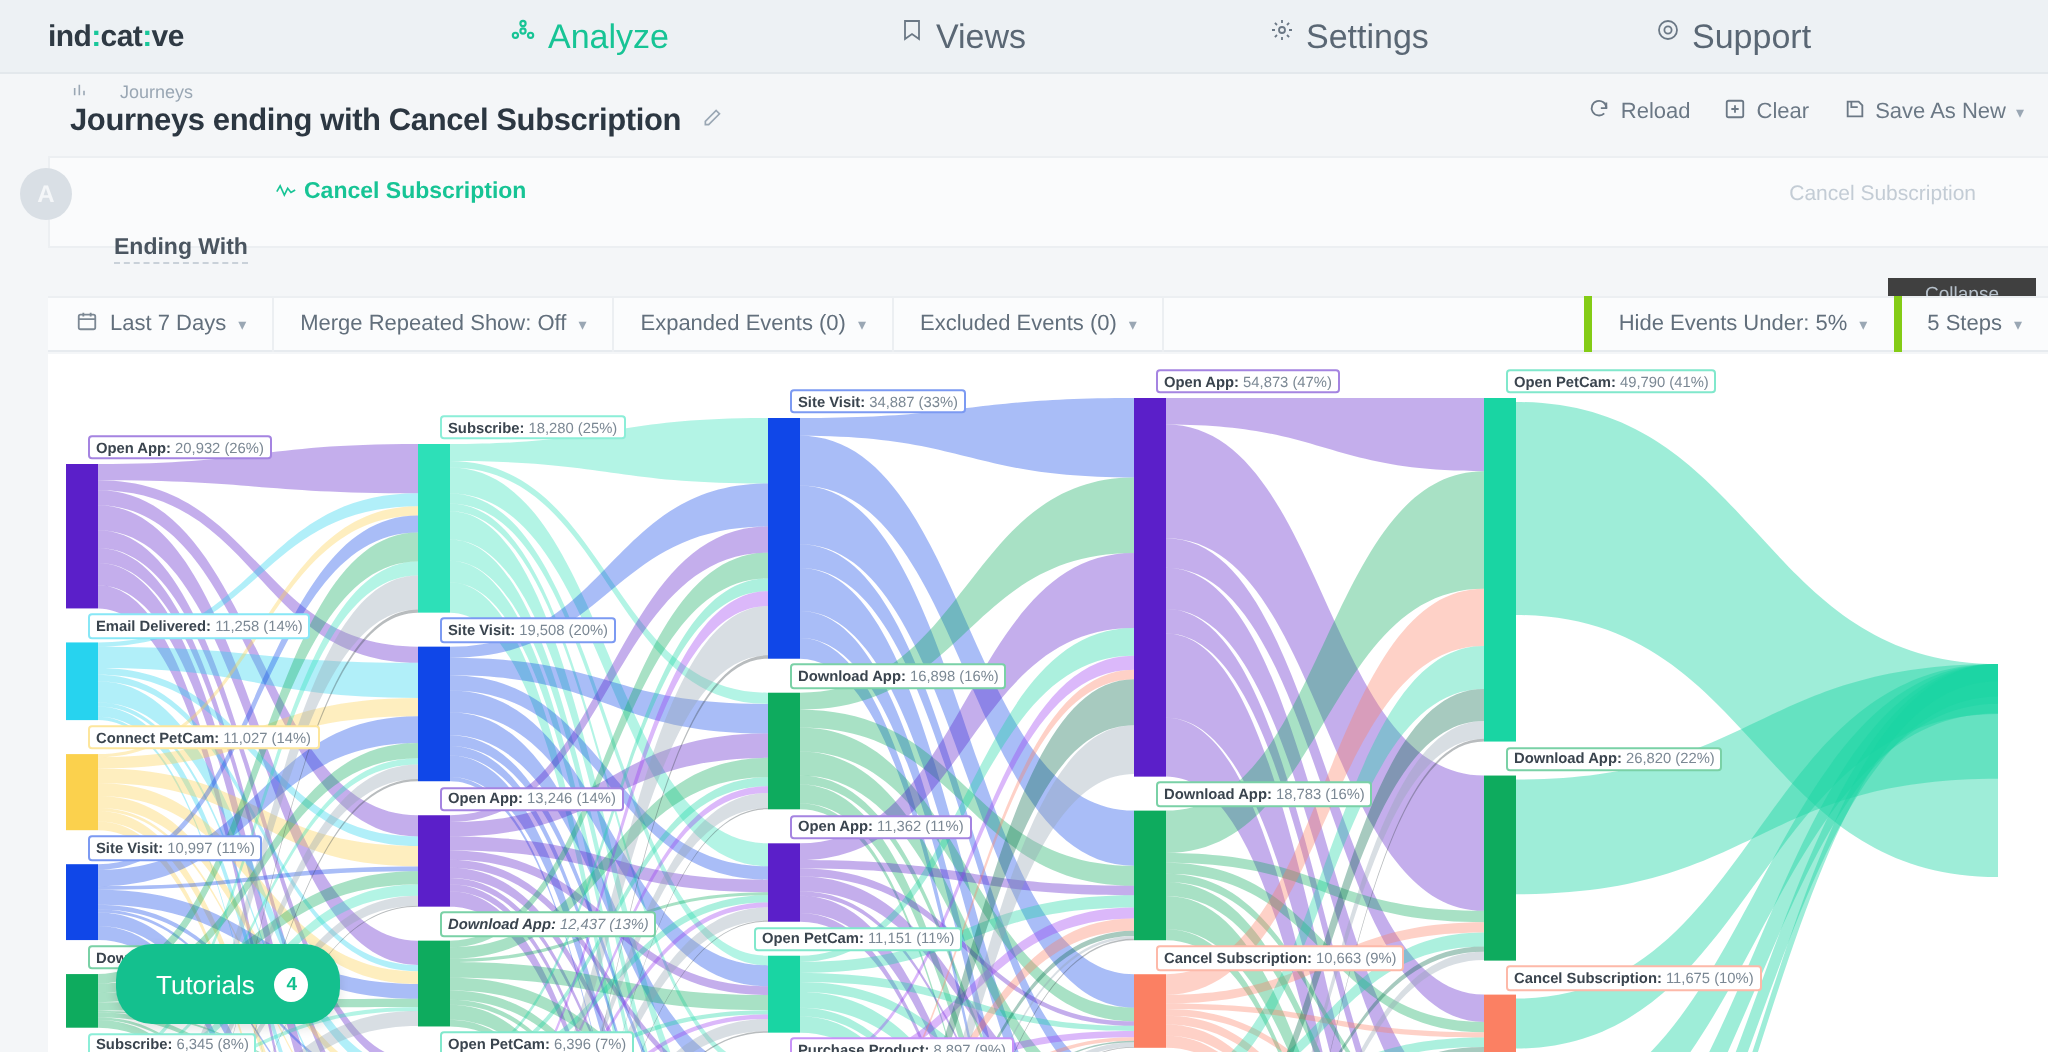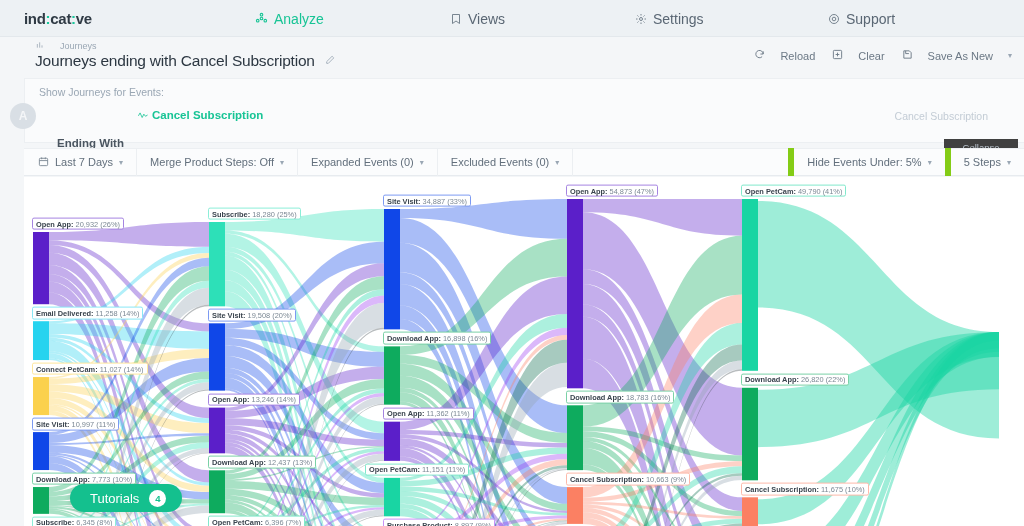--- a/index.html
+++ b/index.html
@@ -14,35 +14,35 @@
   .app { position:relative; width:1024px; height:526px; background:#f4f6f8; }
 
   
   .topnav {
     height:37px; background:#edf1f4; display:flex; align-items:center;
     border-bottom:1px solid #e3e8ec; position:relative;
   }
   .logo { margin-left:24px; font-size:15px; font-weight:bold; letter-spacing:-0.3px; color:#2f3a44; }
   .logo .c { color:#19c79a; }
   .navitems { position:absolute; left:250px; right:0; top:0; height:37px; display:flex; align-items:center; }
-  .navitem { display:flex; align-items:center; gap:6px; font-size:14px; color:#5a6774; }
+  .navitem { display:flex; align-items:flex-start; gap:6px; font-size:17px; color:#5a6774; }
   .navitem.active { color:#17c495; }
   .navitem svg { display:block; }
   #nav-analyze { position:absolute; left:5px; }
   #nav-views   { position:absolute; left:200px; }
   #nav-settings{ position:absolute; left:385px; }
   #nav-support { position:absolute; left:578px; }
 
   
   .titlebar { height:41px; position:relative; background:#f4f6f8; }
   .crumb { position:absolute; left:36px; top:4px; font-size:9px; color:#9aa7b4; display:flex; align-items:center; gap:16px; }
-  .pagetitle { position:absolute; left:35px; top:14px; font-size:15.5px; font-weight:normal; color:#2c3742; letter-spacing:-0.2px; }
+  .pagetitle { position:absolute; left:35px; top:14px; font-size:15.5px; font-weight:bold; color:#2c3742; letter-spacing:-0.2px; }
   .pencil { display:inline-block; margin-left:6px; color:#9aa7b4; vertical-align:1px; }
   .tbactions { position:absolute; right:12px; top:12px; display:flex; align-items:center; gap:17px; font-size:11px; color:#6b7885; }
-  .tbactions .act { display:flex; align-items:center; gap:15px; }
+  .tbactions .act { display:flex; align-items:center; gap:5px; }
   .caret { font-size:8px; color:#9aa7b4; }
 
   
   .panel { position:absolute; left:24px; right:0px; top:78px; background:#fafbfc; border:1px solid #eceff2; border-right:none; }
   .panel-label { font-size:10.5px; color:#9aa7b4; padding:7px 0 0 14px; }
   .eventrow { position:relative; height:44px; }
   .avatar {
     position:absolute; left:-15px; top:5px; width:26px; height:26px; border-radius:50%;
     background:#d9dfe5; color:#f4f6f8; font-size:12px; font-weight:bold;
     display:flex; align-items:center; justify-content:center;
@@ -56,35 +56,35 @@
   }
 
   
   .filterbar {
     position:absolute; left:24px; right:0; top:148px; height:28px; background:#fbfcfd;
     border-top:1px solid #eceff2; border-bottom:1px solid #e7ebef; display:flex; align-items:center;
   }
   .fchip { display:flex; align-items:center; gap:6px; font-size:11px; color:#626f7c; padding:0 13px; height:28px; border-right:1px solid #eceff2; }
   .fchip:first-child { padding-left:14px; }
   .fspacer { flex:1 1 auto; }
-  .fchip.right { border-right:none; border-left:6px solid #84cc16; }
+  .fchip.right { border-right:none; border-left:4px solid #84cc16; }
 
   
   .canvas { position:absolute; left:24px; right:0; top:177px; bottom:0; background:#fff; overflow:hidden; }
   svg.sankey { position:absolute; left:0; top:0; }
   .nodelabel {
     position:absolute; white-space:nowrap; font-size:7.4px; background:#fff;
     border:1px solid #cfd6dd; border-radius:2px; padding:1.5px 3px; color:#7b8894;
-    line-height:1; transform:translateY(-100%);
+    line-height:1; transform:translateY(-100%);margin-left:12px;
   }
   .nodelabel b { color:#3a444e; font-weight:bold; }
 
   
   .tutorials {
-    position:absolute; left:70px; bottom:14px; height:28px; padding:0 16px 0 20px;
+    position:absolute; left:58px; bottom:14px; height:40px; padding:0 16px 0 20px;
     background:#14c08e; border-radius:18px; color:#fff; font-size:13px;
     display:flex; align-items:center; gap:10px; box-shadow:0 2px 6px rgba(0,0,0,.12);
   }
   .tutorials .badge { width:17px; height:17px; border-radius:50%; background:#fff; color:#14c08e; font-size:9.5px; font-weight:bold; display:flex; align-items:center; justify-content:center; }
   .leftrail { position:absolute; left:0; top:78px; bottom:0; width:24px; background:#f4f6f8; }
 </style>
 </head>
 <body>
 
 <div class="app">
@@ -172,21 +172,20 @@
             </svg></span>
         <span>Save As New</span>
         <span class="caret">▾</span>
       </div>
     </div>
   </div>
 
   <div class="leftrail"></div>
 
   <div class="panel">
-    <div class="panel-label">Show Journeys for Events:</div>
     <div class="eventrow">
       <div class="avatar">A</div>
       <div class="ending-with">Ending With</div>
       <div class="event-pill">
         <span><svg width="10" height="8" viewBox="0 0 24 16" fill="none" stroke="#17c495" stroke-width="2">
               <path d="M1 10l4-7 5 11 4-8 4 5 5-3"></path>
             </svg></span>
         <span>Cancel Subscription</span>
       </div>
       <div class="right-ghost">Cancel Subscription</div>
@@ -197,21 +196,21 @@
   <div class="filterbar">
     <div class="fchip">
       <span><svg width="11" height="11" viewBox="0 0 24 24" fill="none" stroke="#7c8894" stroke-width="2">
             <rect x="3" y="5" width="18" height="16" rx="2"></rect>
             <path d="M3 10h18M8 3v4M16 3v4"></path>
           </svg></span>
       <span>Last 7 Days</span>
       <span class="caret">▾</span>
     </div>
     <div class="fchip">
-      <span>Merge Product Steps: Off</span>
+      <span>Merge Repeated Show: Off</span>
       <span class="caret">▾</span>
     </div>
     <div class="fchip">
       <span>Expanded Events (0)</span>
       <span class="caret">▾</span>
     </div>
     <div class="fchip">
       <span>Excluded Events (0)</span>
       <span class="caret">▾</span>
     </div>
@@ -519,21 +518,21 @@
     <div id="label-layer">
         <div class="nodelabel" style="left: 8px; top: 53px; border-color: rgb(165, 132, 225);"><b>Open App:</b><span> 20,932 (26%)</span></div>
         <div class="nodelabel" style="left: 8px; top: 142.215px; border-color: rgb(136, 231, 246);"><b>Email Delivered:</b><span> 11,258 (14%)</span></div>
         <div class="nodelabel" style="left: 8px; top: 198.055px; border-color: rgb(253, 230, 157);"><b>Connect PetCam:</b><span> 11,027 (14%)</span></div>
         <div class="nodelabel" style="left: 8px; top: 253.099px; border-color: rgb(124, 154, 242);"><b>Site Visit:</b><span> 10,997 (11%)</span></div>
         <div class="nodelabel" style="left: 8px; top: 308.038px; border-color: rgb(122, 209, 166);"><b>Download App:</b><span> 7,773 (10%)</span></div>
         <div class="nodelabel" style="left: 8px; top: 351.855px; border-color: rgb(140, 238, 216);"><b>Subscribe:</b><span> 6,345 (8%)</span></div>
         <div class="nodelabel" style="left: 184px; top: 43px; border-color: rgb(140, 238, 216);"><b>Subscribe:</b><span> 18,280 (25%)</span></div>
         <div class="nodelabel" style="left: 184px; top: 144.321px; border-color: rgb(124, 154, 242);"><b>Site Visit:</b><span> 19,508 (20%)</span></div>
         <div class="nodelabel" style="left: 184px; top: 228.624px; border-color: rgb(165, 132, 225);"><b>Open App:</b><span> 13,246 (14%)</span></div>
-        <div class="nodelabel" style="left: 184px; top: 291.323px; border-color: rgb(122, 209, 166);"><b>Download App:</b><span> 12,437 (13%)</span></div>
+        <div class="nodelabel" style="left: 184px; top: 291.323px; border-color: rgb(122, 209, 166); font-style: italic;"><b>Download App:</b><span> 12,437 (13%)</span></div>
         <div class="nodelabel" style="left: 184px; top: 351.23px; border-color: rgb(129, 232, 204);"><b>Open PetCam:</b><span> 6,396 (7%)</span></div>
         <div class="nodelabel" style="left: 359px; top: 30px; border-color: rgb(124, 154, 242);"><b>Site Visit:</b><span> 34,887 (33%)</span></div>
         <div class="nodelabel" style="left: 359px; top: 167.36px; border-color: rgb(122, 209, 166);"><b>Download App:</b><span> 16,898 (16%)</span></div>
         <div class="nodelabel" style="left: 359px; top: 242.658px; border-color: rgb(165, 132, 225);"><b>Open App:</b><span> 11,362 (11%)</span></div>
         <div class="nodelabel" style="left: 341px; top: 298.857px; border-color: rgb(129, 232, 204);"><b>Open PetCam:</b><span> 11,151 (11%)</span></div>
         <div class="nodelabel" style="left: 359px; top: 354.328px; border-color: rgb(200, 147, 247);"><b>Purchase Product:</b><span> 8,897 (9%)</span></div>
         <div class="nodelabel" style="left: 542px; top: 20px; border-color: rgb(165, 132, 225);"><b>Open App:</b><span> 54,873 (47%)</span></div>
         <div class="nodelabel" style="left: 542px; top: 226.312px; border-color: rgb(122, 209, 166);"><b>Download App:</b><span> 18,783 (16%)</span></div>
         <div class="nodelabel" style="left: 542px; top: 308.113px; border-color: rgb(253, 185, 169);"><b>Cancel Subscription:</b><span> 10,663 (9%)</span></div>
         <div class="nodelabel" style="left: 717px; top: 20px; border-color: rgb(129, 232, 204);"><b>Open PetCam:</b><span> 49,790 (41%)</span></div>

